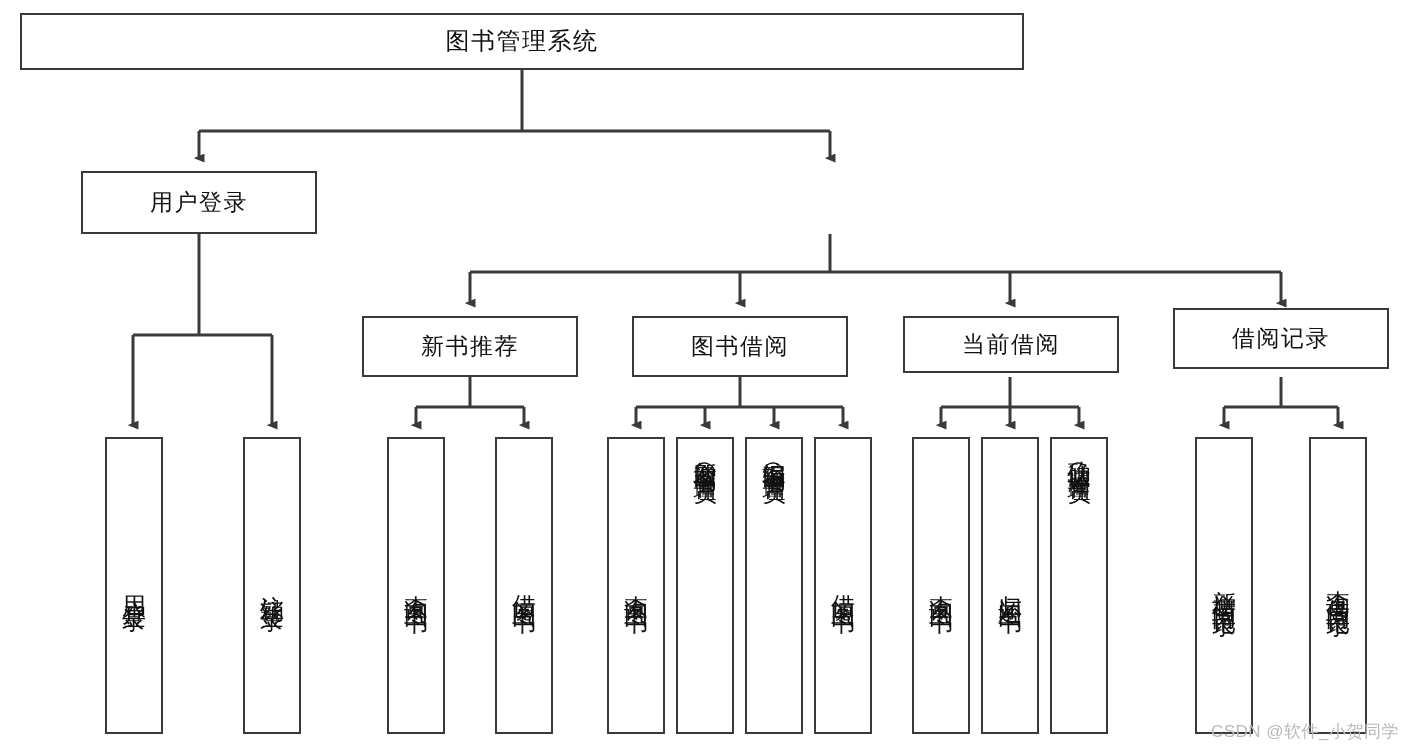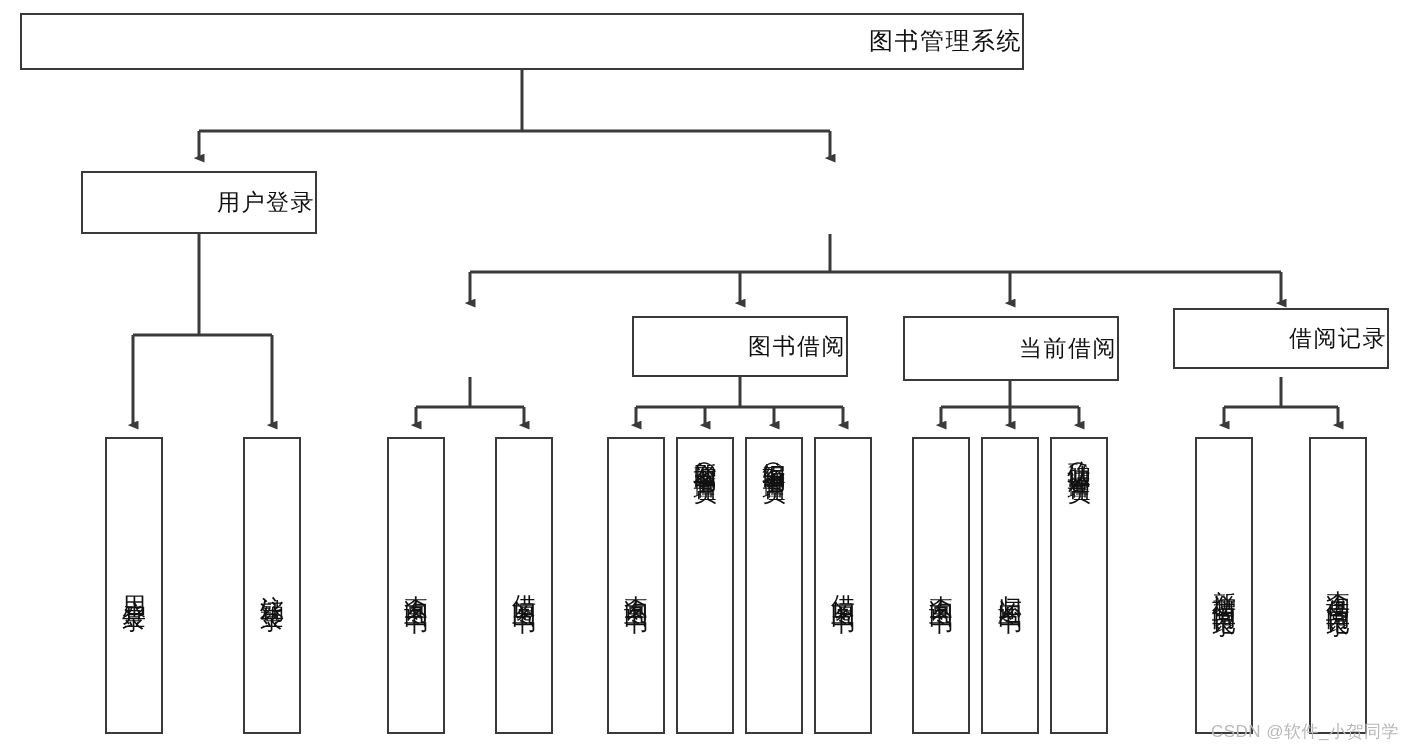--- a/index.html
+++ b/index.html
@@ -20,21 +20,21 @@
     width:1405px;height:747px;
     pointer-events:none;
   }
   .node{
     position:absolute;
     box-sizing:border-box;
     background:#ffffff;
     border:2px solid #3a3a3a;
     display:flex;
     align-items:center;
-    justify-content:flex-end;
+    justify-content:center;
     color:#111111;
     z-index:2;
   }
   .node .label{
     display:block;
     text-align:center;
     line-height:1.12;
     letter-spacing:1px;
   }
   
@@ -133,24 +133,27 @@
   </svg>
 
   <div class="node h" id="n-root" style="left:20px;top:13px;width:1004px;height:57px;">
     <span class="label">图书管理系统</span>
   </div>
 
   <div class="node h" style="left:81px;top:171px;width:236px;height:63px;">
     <span class="label">用户登录</span>
   </div>
 
+  <div class="node h" style="left:362px;top:316px;width:216px;height:61px;">
+    <span class="label">新书推荐</span>
+  </div>
   <div class="node h" style="left:632px;top:316px;width:216px;height:61px;">
     <span class="label">图书借阅</span>
   </div>
-  <div class="node h" style="left:903px;top:316px;width:216px;height:65px;">
+  <div class="node h" style="left:903px;top:316px;width:216px;height:57px;">
     <span class="label">当前借阅</span>
   </div>
   <div class="node h" style="left:1173px;top:308px;width:216px;height:61px;">
     <span class="label">借阅记录</span>
   </div>
 
   <div class="node v center" style="left:105px;top:437px;width:58px;height:297px;">
     <span class="label">用户登录</span>
   </div>
   <div class="node v center" style="left:243px;top:437px;width:58px;height:297px;">

